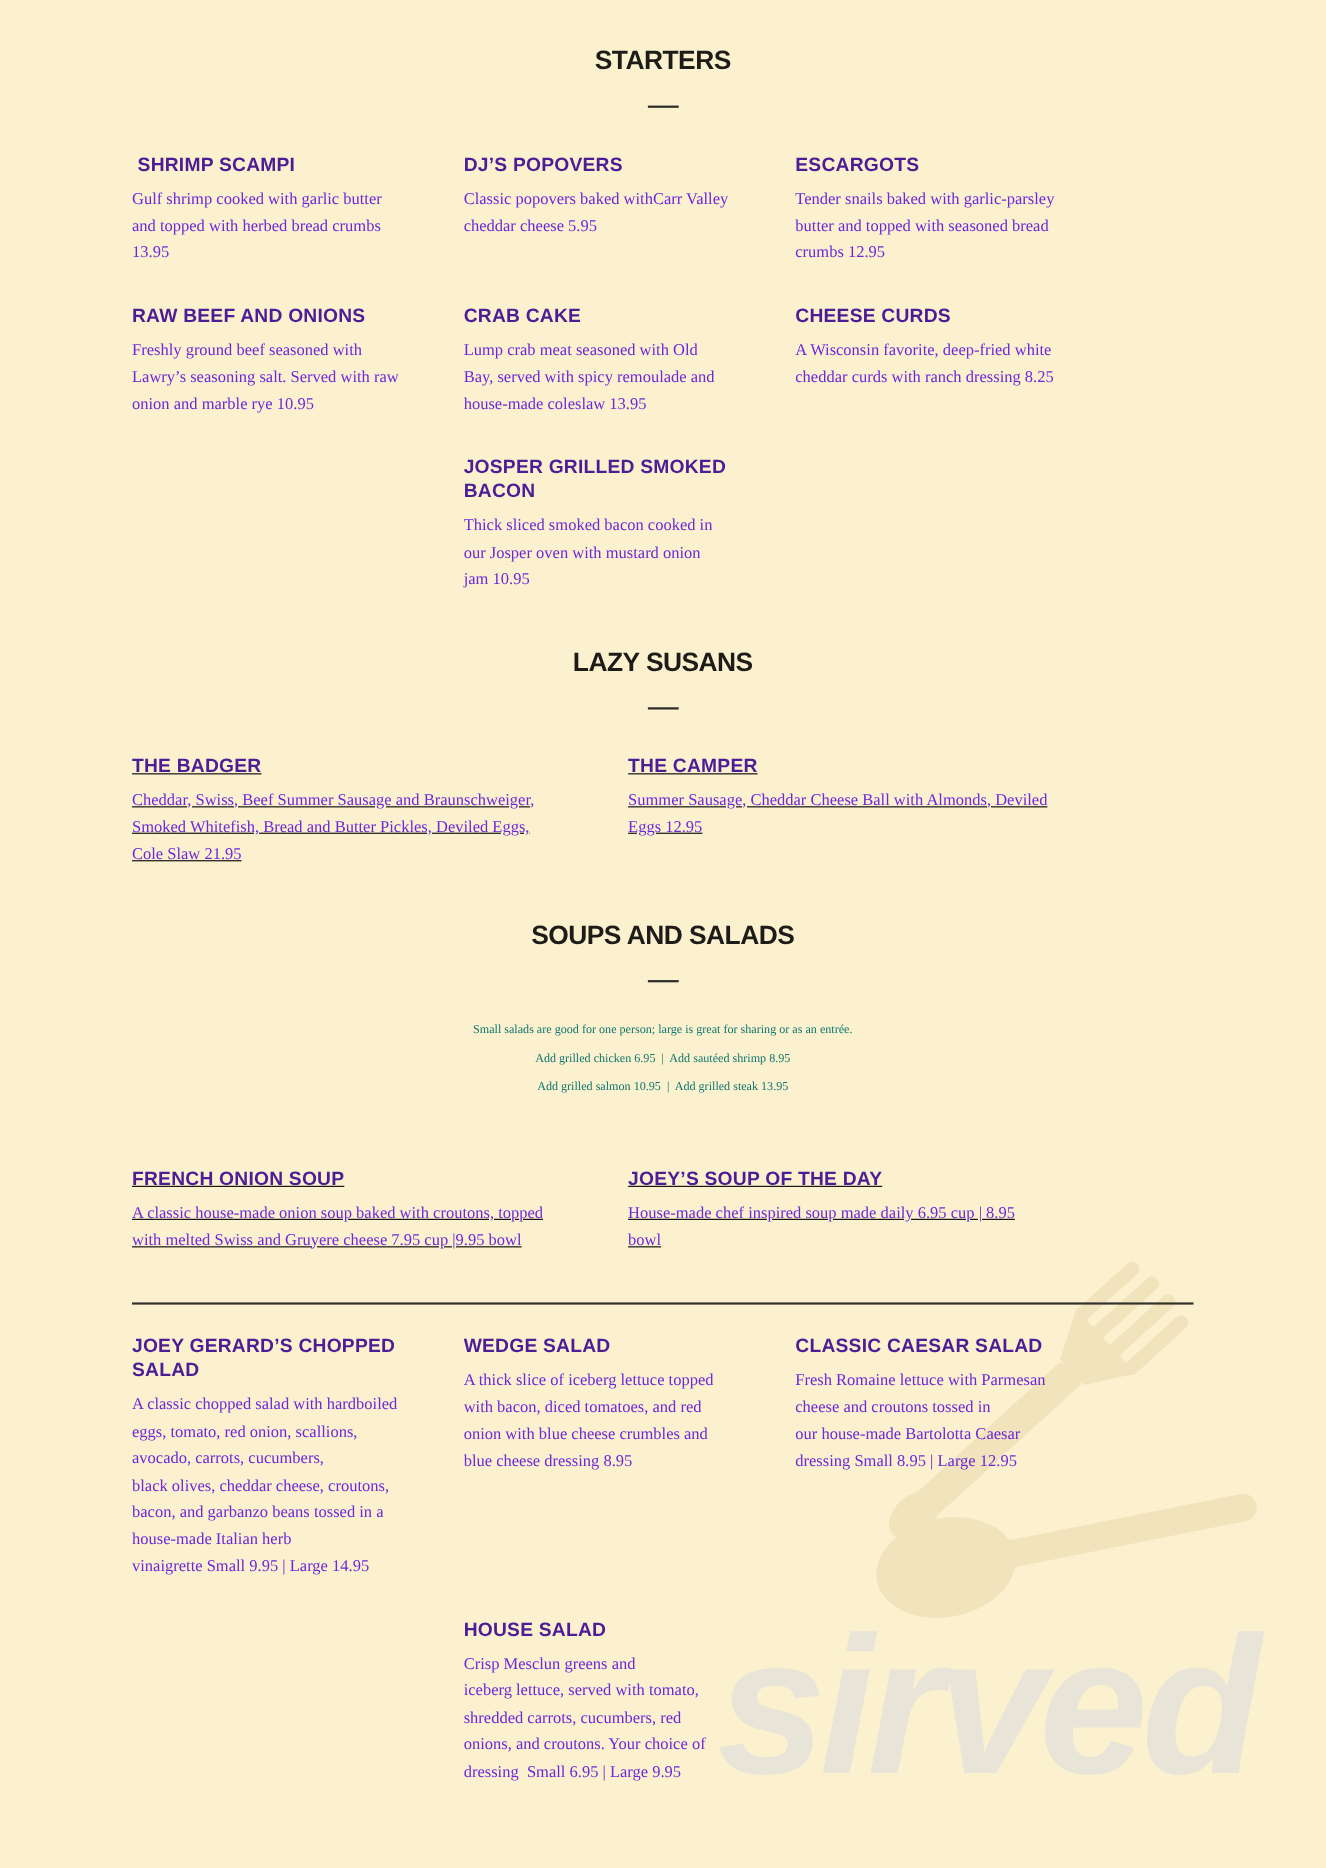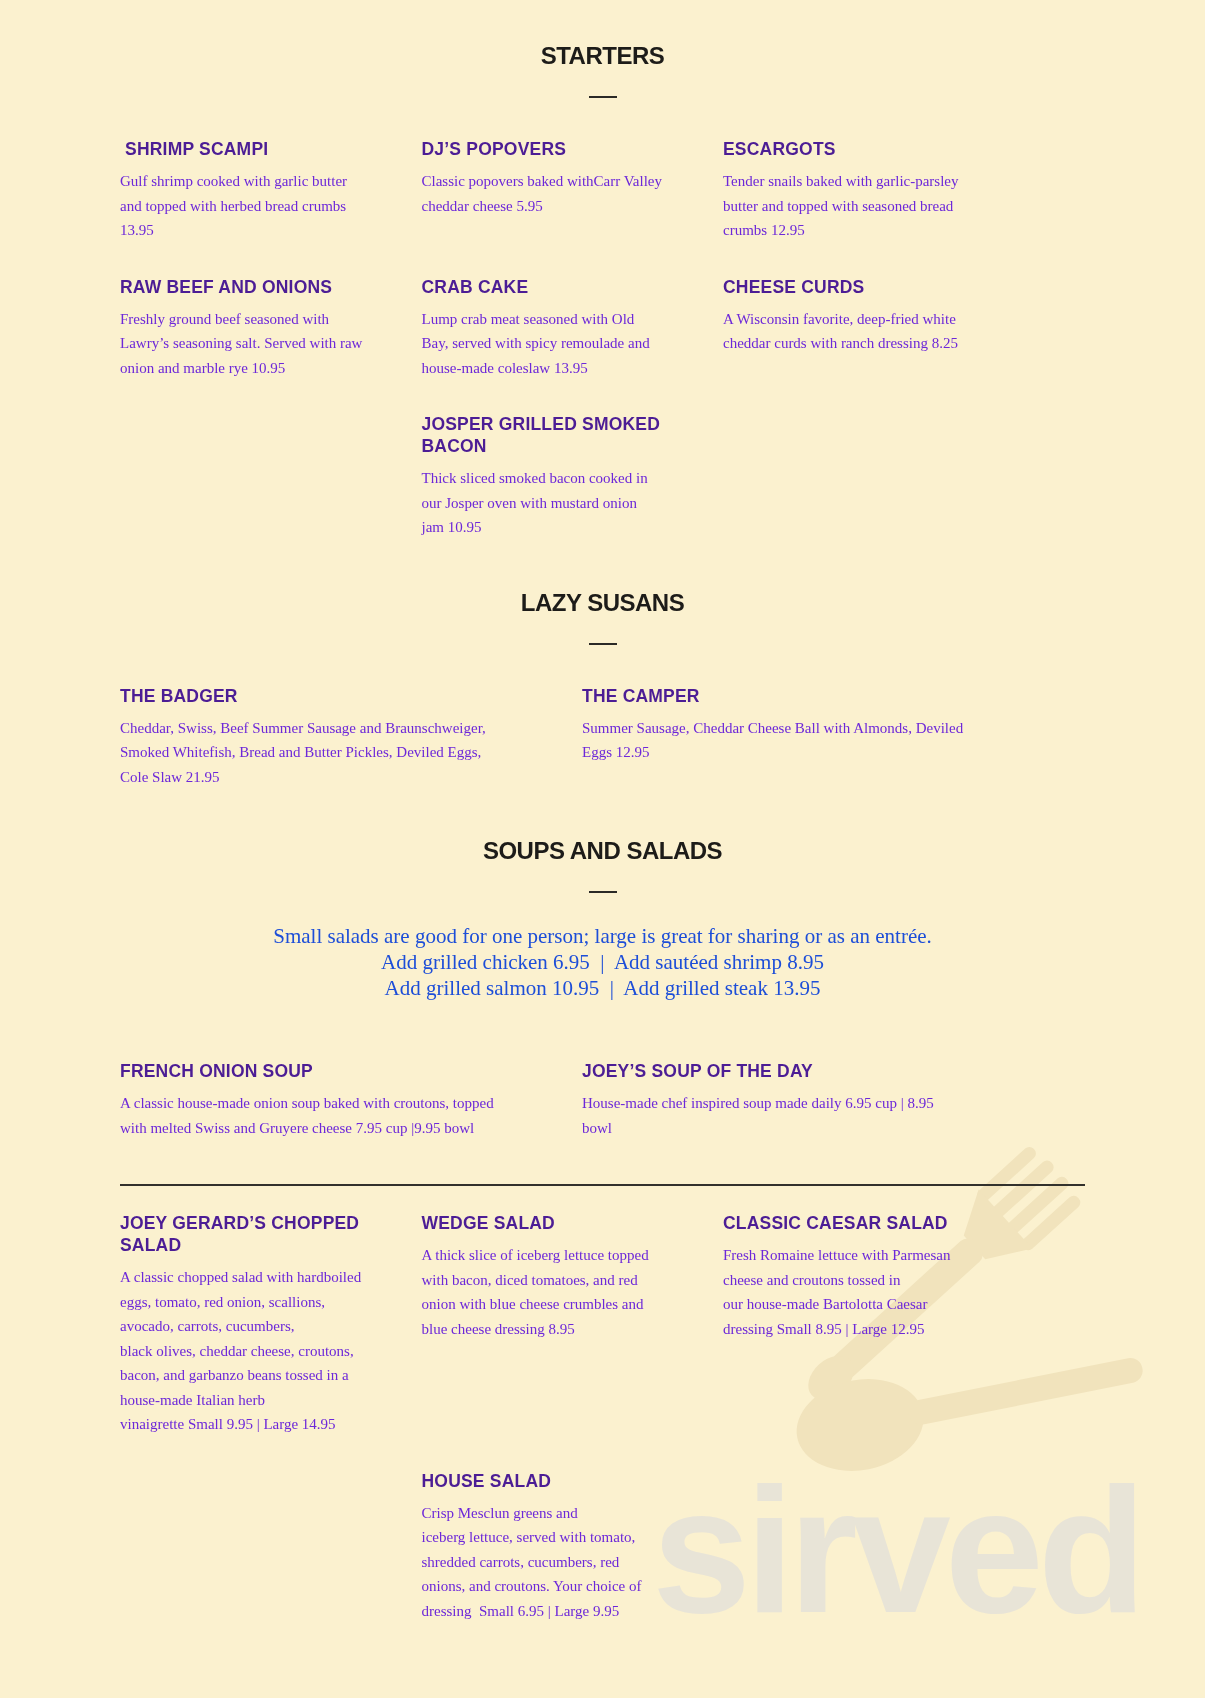--- a/index.html
+++ b/index.html
@@ -8,48 +8,48 @@
     background:#FBF1CF;
     font-family:"Liberation Serif",serif;
     position:relative;overflow:hidden;
   }
   
   .utensil-watermark{position:absolute;left:620px;top:1120px;z-index:0;}
   .sirved-watermark{
     position:absolute;left:652px;top:1462px;z-index:0;
     font-family:"Liberation Sans",sans-serif;font-weight:700;
     font-size:178px;line-height:1;letter-spacing:-6px;
-    color:#E8E4D7;user-select:none;white-space:nowrap;
+    color:#E8E4D7;user-select:none;white-space:nowrap;font-style:italic;
   }
   
   .menu{position:relative;z-index:1;padding:38px 120px 0 120px;width:965px;}
   .sec-title{
     font-family:"Liberation Sans",sans-serif;font-weight:700;
     font-size:24px;line-height:36px;letter-spacing:-0.5px;
     color:#1D1C19;text-align:center;margin:0;white-space:pre-wrap;
   }
   .title-dash{width:28px;height:2px;background:#2B2A26;margin:22px auto 0;}
   .grid{display:grid;margin-top:40px;row-gap:33px;}
   .cols3{grid-template-columns:285px 285px 285px;column-gap:16.5px;}
-  .cols2{grid-template-columns:440px 440px;column-gap:22px;}
+  .cols2{grid-template-columns:440px 440px;column-gap:11px;text-decoration:underline;}
   .item h2{
     font-family:"Liberation Sans",sans-serif;font-weight:700;
     font-size:17.5px;line-height:22px;letter-spacing:0.2px;
     color:#4c1d95;margin:0 0 9px;white-space:pre-wrap;
   }
   .item p{
     font-size:15px;line-height:24.5px;color:#6d28d9;
     margin:0;white-space:pre-wrap;
   }
   .c1{grid-column:1;} .c2{grid-column:2;} .c3{grid-column:3;}
   .r1{grid-row:1;} .r2{grid-row:2;} .r3{grid-row:3;}
   .sec-lazy{margin-top:45px;}
   .sec-soups{margin-top:44px;}
   .intro{
-    margin:30px 0 0;font-size:21px;line-height:26px;color:#1d4ed8;
+    margin:30px 0 0;font-size:11px;line-height:26px;color:#0f766e;
     text-align:center;white-space:pre-wrap;
   }
   .grid-soups{margin-top:59px;}
   .section-divider{height:2px;background:#32312C;margin-top:44px;width:965px;}
   .grid-salads{margin-top:26px;}
 </style>
 </head>
 <body>
 
 <div class="utensil-watermark">

